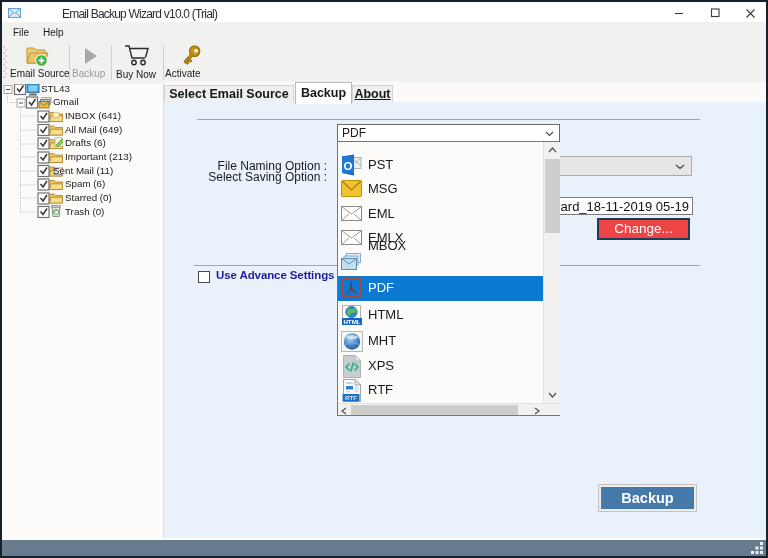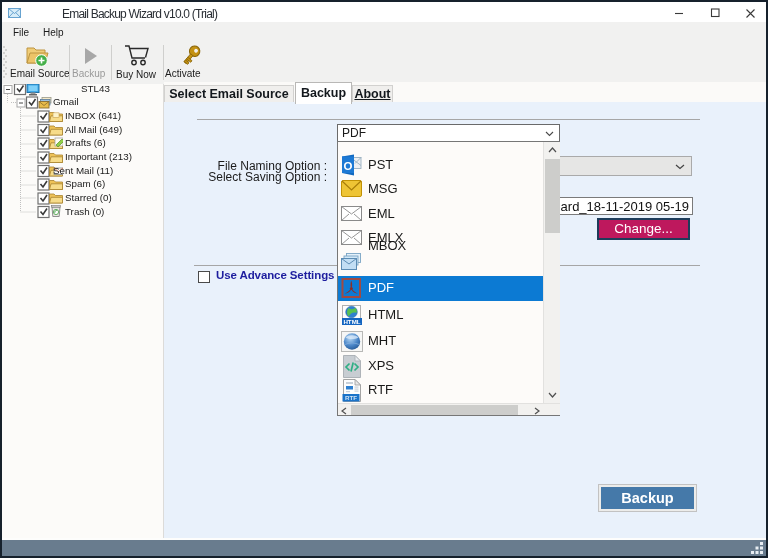--- a/index.html
+++ b/index.html
@@ -187,21 +187,21 @@
       </g>
 
       <g transform="translate(0,95)">
         <rect x="1.5" y="0" width="11" height="12" fill="#fcfbf9"></rect>
         <path d="M3 2 L11 2 L10.2 11.5 L3.8 11.5 Z" fill="#e8e6e2" stroke="#777" stroke-width="0.8"></path>
         <rect x="2.5" y="0.5" width="9" height="1.6" fill="#d8d6d2" stroke="#777" stroke-width="0.6"></rect>
         <circle cx="7" cy="7" r="2.6" fill="#fff" stroke="#3f9b3f" stroke-width="0.8"></circle>
         <path d="M5.8 7.8 a2 2 0 0 1 2.4 -2.4" fill="none" stroke="#3f9b3f" stroke-width="0.9"></path>
       </g>
     </svg>
-    <div class="trow" style="left:39px;top:-1.5px;padding-left:40px;">STL43</div>
+    <div class="trow" style="left:39px;top:-1.5px;">STL43</div>
     <div class="trow" style="left:51px;top:12px;text-align:right;">Gmail</div>
     <div class="trow" style="left:63px;top:26px;">INBOX (641)</div>
     <div class="trow" style="left:63px;top:39.5px;">All Mail (649)</div>
     <div class="trow" style="left:63px;top:53px;">Drafts (6)</div>
     <div class="trow" style="left:63px;top:67px;">Important (213)</div>
     <div class="trow" style="left:51px;top:80.5px;">Sent Mail (11)</div>
     <div class="trow" style="left:63px;top:94px;">Spam (6)</div>
     <div class="trow" style="left:63px;top:108px;">Starred (0)</div>
     <div class="trow" style="left:63px;top:121.5px;">Trash (0)</div>
   </div>
@@ -222,21 +222,21 @@
     </div>
     <div class="lbl" style="left:0;top:57px;width:163px;">File Naming Option&nbsp;:</div>
     <div class="abs" style="left:173px;top:54px;width:355px;height:20px;background:#e6e6e5;border:1px solid #aaa;">
       <svg class="abs" style="right:6px;top:7px" width="10" height="6" viewBox="0 0 10 6">
           <path d="M1 1 L5 4.5 L9 1" fill="none" stroke="#444" stroke-width="1.2"></path>
         </svg>
     </div>
     <div class="abs" style="left:173px;top:95px;width:356px;height:18px;background:#fff;border:1px solid #7a7a7a;overflow:hidden;">
       <div class="abs" style="right:3px;top:1px;font-size:13px;color:#111;white-space:nowrap;">Backup Wizard_18-11-2019 05-19</div>
     </div>
-    <div class="abs" style="left:433px;top:116px;width:93px;height:22px;background:#be185d;border:2px solid #1d3c5a;color:#fff;font-size:13.5px;text-align:center;line-height:18px;">Change...</div>
+    <div class="abs" style="left:433px;top:116px;width:93px;height:22px;background:#ef4444;border:2px solid #1d3c5a;color:#fff;font-size:13.5px;text-align:center;line-height:18px;">Change...</div>
     <div class="sep" style="left:30px;top:163px;width:506px;"></div>
     <div class="abs" style="left:34px;top:169px;width:12px;height:12px;background:#fff;border:1px solid #4a4a4a;"></div>
     <div class="abs" style="left:52px;top:167px;font-size:11.5px;letter-spacing:-0.1px;font-weight:bold;color:#1d1d9e;">Use Advance Settings</div>
     <div class="abs" style="left:434px;top:382px;width:99px;height:28px;background:#ececea;border:1px solid #c2c2c2;">
       <div class="abs" style="left:2px;top:2px;right:2px;bottom:2px;background:#4579a9;color:#fff;font-weight:bold;font-size:14.5px;text-align:center;line-height:22px;">Backup</div>
     </div>
 
     <div class="abs" style="left:173px;top:39px;width:223px;height:275px;background:#fdfbf9;border:1px solid #767676;z-index:5;">
       <div class="abs" style="left:0;top:134px;width:206px;height:25px;background:#0c7ad3;"></div>
 

